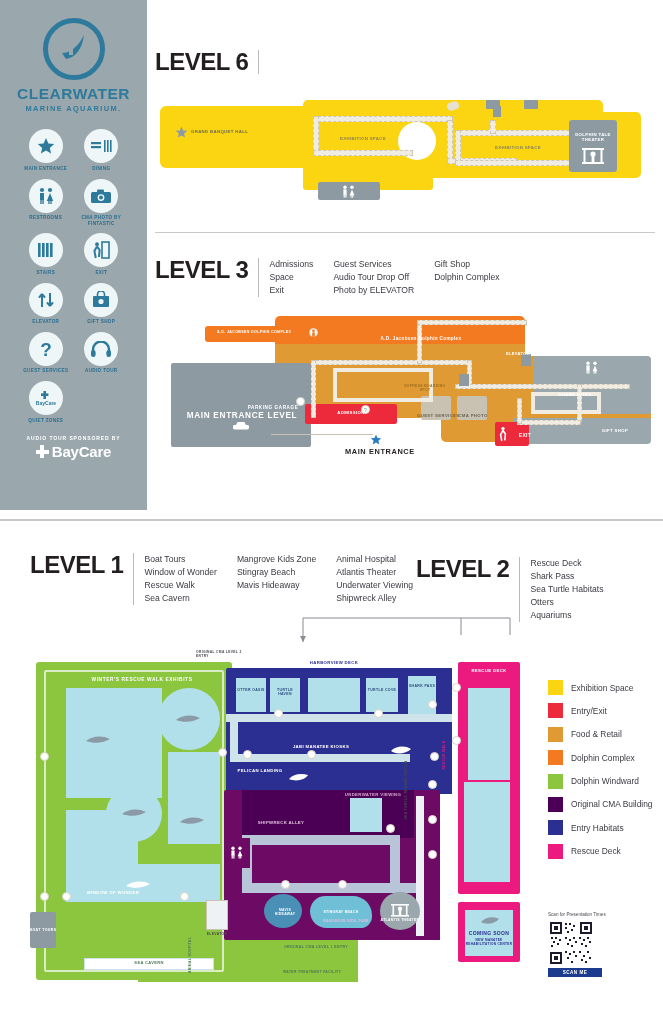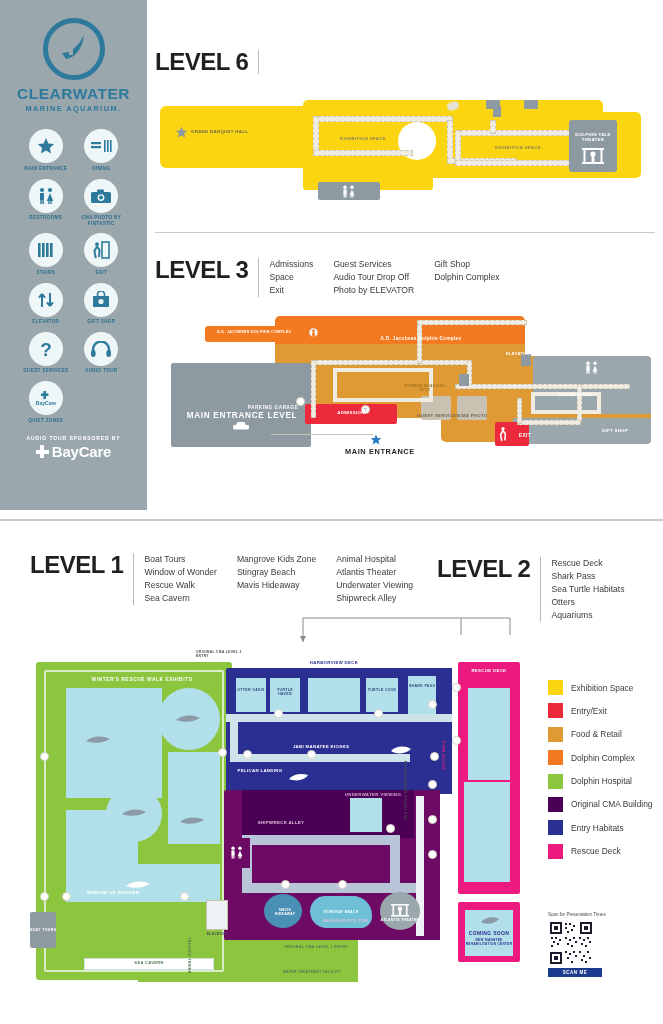--- a/index.html
+++ b/index.html
@@ -455,21 +455,21 @@
     </div>
     <div class="lvl-col">
       <div>Animal Hospital</div>
       <div>Atlantis Theater</div>
       <div>Underwater Viewing</div>
       <div>Shipwreck Alley</div>
     </div>
   </div>
 </div>
 
-<div class="lvl-head" style="left:437px; top:557px;">
+<div class="lvl-head" style="left:416px; top:557px;">
   <div class="lvl-title">LEVEL 2</div>
   <div class="lvl-bar"></div>
   <div class="lvl-cols">
     <div class="lvl-col">
       <div>Rescue Deck</div>
       <div>Shark Pass</div>
       <div>Sea Turtle Habitats</div>
       <div>Otters</div>
       <div>Aquariums</div>
     </div>
@@ -653,21 +653,21 @@
   <div class="leg-row">
     <span class="leg-sw" style="background:#e09a33"></span>
     <span class="leg-txt">Food &amp; Retail</span>
   </div>
   <div class="leg-row">
     <span class="leg-sw" style="background:#f47a21"></span>
     <span class="leg-txt">Dolphin Complex</span>
   </div>
   <div class="leg-row">
     <span class="leg-sw" style="background:#8cc63e"></span>
-    <span class="leg-txt">Dolphin Hospital</span>
+    <span class="leg-txt">Dolphin Windward</span>
   </div>
   <div class="leg-row">
     <span class="leg-sw" style="background:#4b0055"></span>
     <span class="leg-txt">Original CMA Building</span>
   </div>
   <div class="leg-row">
     <span class="leg-sw" style="background:#2b2f91"></span>
     <span class="leg-txt">Entry Habitats</span>
   </div>
   <div class="leg-row">

